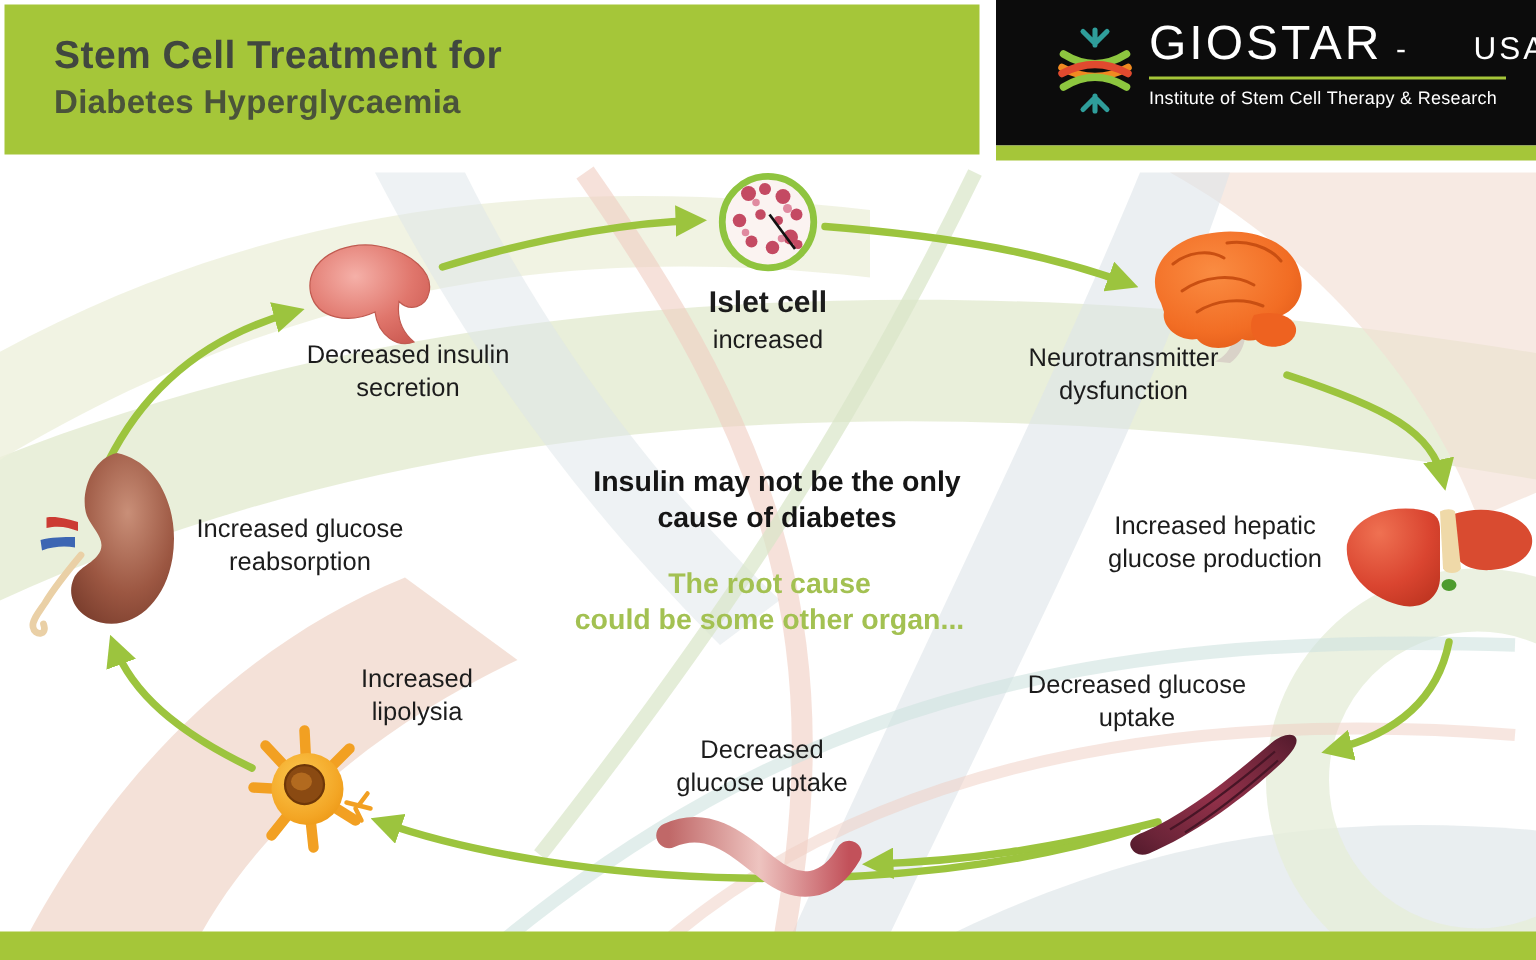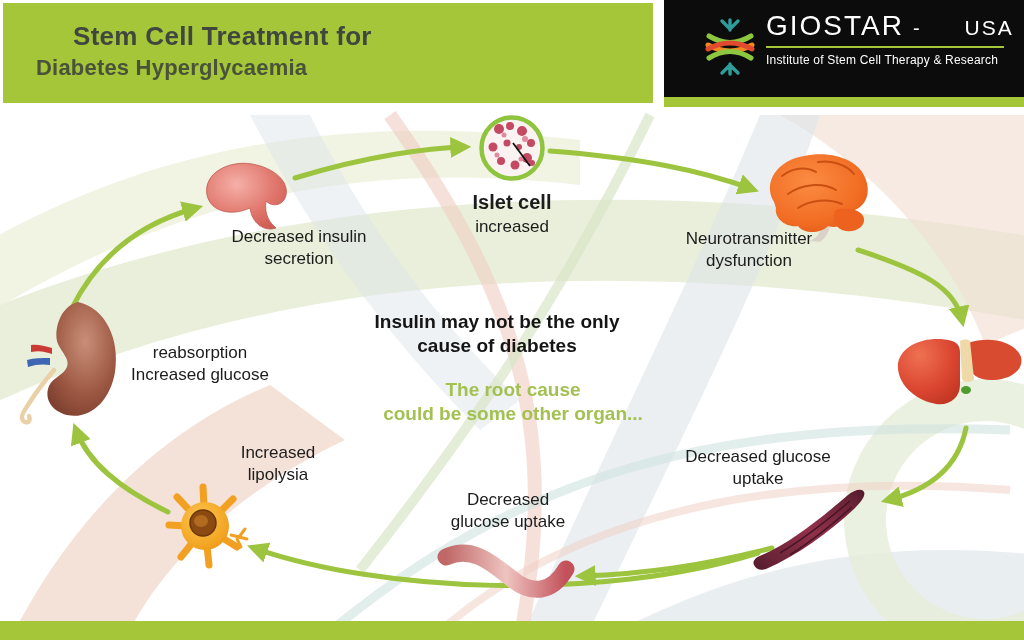--- a/index.html
+++ b/index.html
@@ -11,51 +11,51 @@
   .arrow-layer{ position:absolute; inset:0; z-index:2; }
   .organ      { position:absolute; z-index:3; }
   .label      { position:absolute; z-index:4; text-align:center; color:#1c1c1c;
                 font-size:17px; line-height:1.28; }
   .label span { display:block; }
 
   
   .header-green { position:absolute; left:3px; top:3px; width:650px; height:100px;
                   background:#a5c639; z-index:5; }
   .title-1 { position:absolute; left:33px; top:18px; font-size:26px; font-weight:bold;
-             color:#41473f; letter-spacing:.3px;margin-left:37px; }
+             color:#41473f; letter-spacing:.3px; }
   .title-2 { position:absolute; left:33px; top:52px; font-size:22px; font-weight:bold;
              color:#4a533a; letter-spacing:.2px; }
 
   .logo-box { position:absolute; left:664px; top:0; width:360px; height:97px;
               background:#0c0c0c; z-index:5; }
   .logo-strip { position:absolute; left:664px; top:97px; width:360px; height:10px;
                 background:#a5c639; z-index:5; }
   .logo-mark { position:absolute; left:38px; top:16px; }
   .logo-text { position:absolute; left:102px; top:10px; width:250px; color:#ffffff; }
   .brand-row { display:flex; align-items:baseline; gap:9px; }
-  .brand { font-size:28px; letter-spacing:2px; font-weight:normal; }
+  .brand { font-size:32px; letter-spacing:2px; font-weight:normal; }
   .brand-dash { font-size:20px; }
   .brand-region { font-size:21px; letter-spacing:2px;margin-left:36px; }
   .logo-divider { width:238px; height:2px; background:#a5c639; margin:4px 0 5px 0; }
   .tagline { font-size:12px; font-weight:normal; letter-spacing:.2px; white-space:nowrap; }
 
   .bottom-strip { position:absolute; left:0; top:621px; width:1024px; height:19px;
                   background:#a5c639; z-index:5; }
 
   
-  .center-bold { position:absolute; left:336px; top:310px; width:322px; z-index:4;
+  .center-bold { position:absolute; left:357px; top:310px; width:322px; z-index:4;
                  text-align:center; font-size:19px; font-weight:bold; color:#151515;
                  line-height:1.25; }
   .center-green{ position:absolute; left:337px; top:378px; width:352px; z-index:4;
                  text-align:center; font-size:19px; font-weight:bold; color:#a3c152;
                  line-height:1.25; }
   .center-bold span, .center-green span { display:block; }
 
   
-  .lbl-pancreas { left:203px; top:226px; width:192px; }
+  .lbl-pancreas { left:176px; top:226px; width:192px; }
   .lbl-islet    { left:432px; top:190px; width:160px;text-align:center; }
   .lbl-islet .t { font-size:20px; font-weight:bold; }
   .lbl-brain    { left:658px; top:228px; width:182px; }
   .lbl-liver    { left:722px; top:340px; width:176px; }
   .lbl-muscle   { left:668px; top:446px; width:180px; }
   .lbl-vessel   { left:428px; top:489px; width:160px; }
   .lbl-fat      { left:224px; top:442px; width:108px; }
   .lbl-kidney   { left:112px; top:342px; width:176px; }
 </style>
 </head>
@@ -281,39 +281,43 @@
   <div class="label lbl-islet">
     <span class="t">Islet cell</span>
     <span>increased</span>
   </div>
 
   <div class="label lbl-brain">
     <span>Neurotransmitter</span>
     <span>dysfunction</span>
   </div>
 
+  <div class="label lbl-liver">
+    <span>Increased hepatic</span>
+    <span>glucose production</span>
+  </div>
 
   <div class="label lbl-vessel">
     <span>Decreased</span>
     <span>glucose uptake</span>
   </div>
 
   <div class="label lbl-muscle">
     <span>Decreased glucose</span>
     <span>uptake</span>
   </div>
 
   <div class="label lbl-fat">
     <span>Increased</span>
     <span>lipolysia</span>
   </div>
 
   <div class="label lbl-kidney">
+    <span>Increased glucose</span>
     <span>reabsorption</span>
-    <span>Increased glucose</span>
   </div>
 
   <div class="center-bold">
     <span>Insulin may not be the only</span>
     <span>cause of diabetes</span>
   </div>
   <div class="center-green">
     <span>The root cause</span>
     <span>could be some other organ...</span>
   </div>

